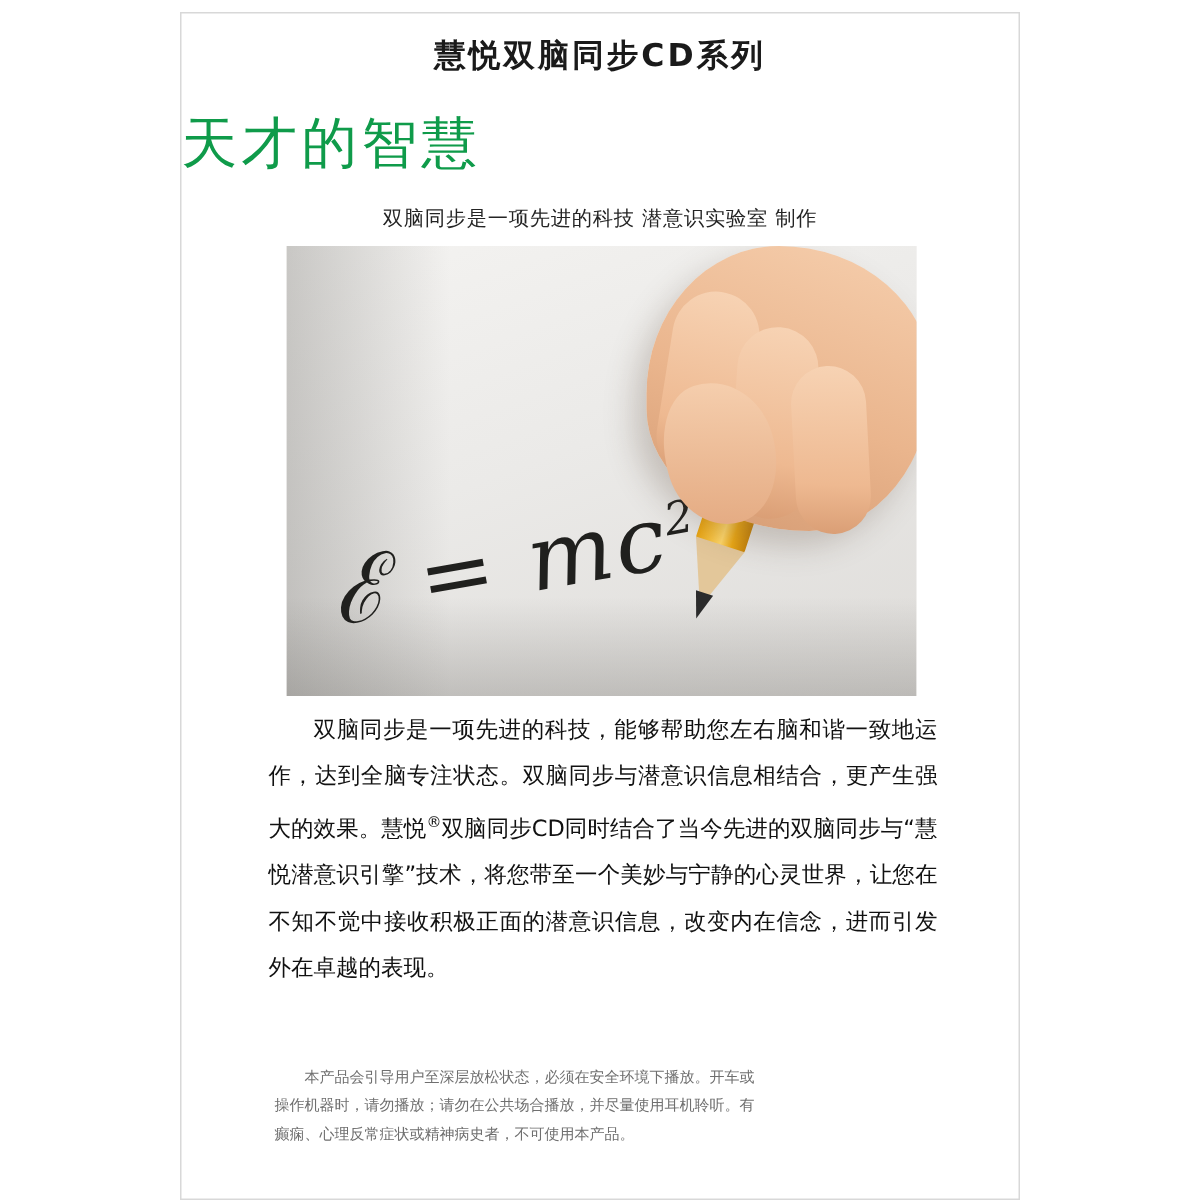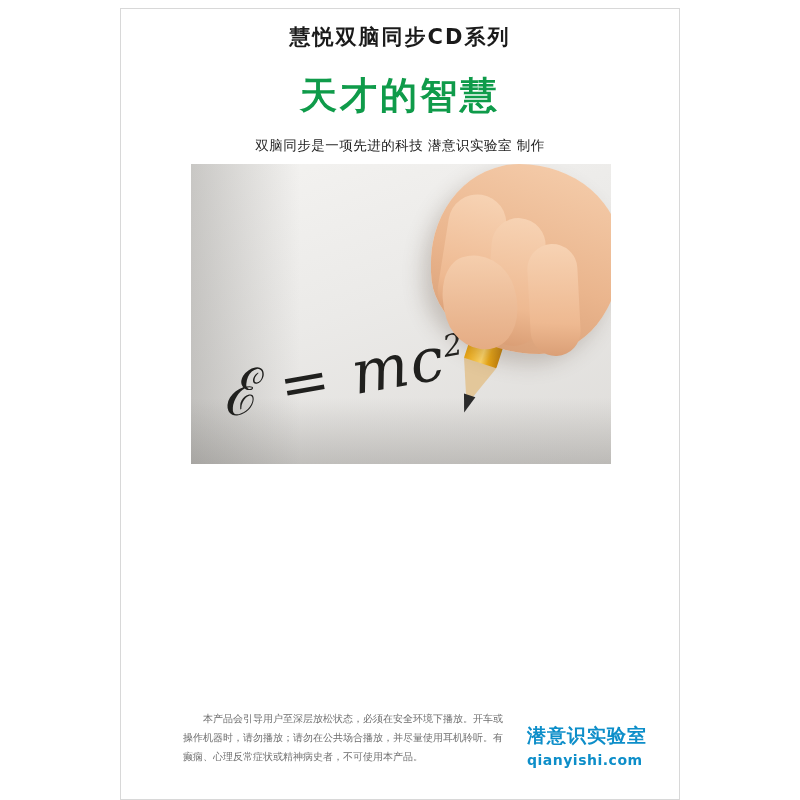--- a/index.html
+++ b/index.html
@@ -38,23 +38,22 @@
     font-weight: bold;
     color: #1a1a1a;
     letter-spacing: 2px;
     font-family: "DejaVu Sans", "Liberation Sans", sans-serif;
   }
   .main-title {
     position: absolute;
     left: 0;
     top: 62px;
     width: 100%;
-    text-align: center;
     font-size: 37px;
-    font-weight: bold;
+    font-weight: normal;
     color: #0f9b4a;
     letter-spacing: 3px;
     font-family: "DejaVu Sans", "Liberation Sans", sans-serif;
   }
   .producer-line {
     position: absolute;
     left: 0;
     top: 128px;
     width: 100%;
     text-align: center;
@@ -256,23 +255,22 @@
           <div class="pencil-tip"></div>
         </div>
         <div class="palm"></div>
         <div class="finger f1"></div>
         <div class="finger f2"></div>
         <div class="finger f3"></div>
         <div class="thumb"></div>
       </div>
     </div>
 
+    <div class="body-text">
+      <span>双脑同步是一项先进的科技，能够帮助您左右脑和谐一致地运作，达到全脑专注状态。双脑同步与潜意识信息相结合，更产生强大的效果。慧悦</span><span class="reg">®</span><span>双脑同步CD同时结合了当今先进的双脑同步与“慧悦潜意识引擎”技术，将您带至一个美妙与宁静的心灵世界，让您在不知不觉中接收积极正面的潜意识信息，改变内在信念，进而引发外在卓越的表现。</span>
+    </div>
 
 
     <div class="footer-note">本产品会引导用户至深层放松状态，必须在安全环境下播放。开车或操作机器时，请勿播放；请勿在公共场合播放，并尽量使用耳机聆听。有癫痫、心理反常症状或精神病史者，不可使用本产品。</div>
 
-    <div class="brand">
-      <div class="brand-cn">潜意识实验室</div>
-      <div class="brand-url">qianyishi.com</div>
-    </div>
 
   </div>
 </div>
 
 </body></html>

